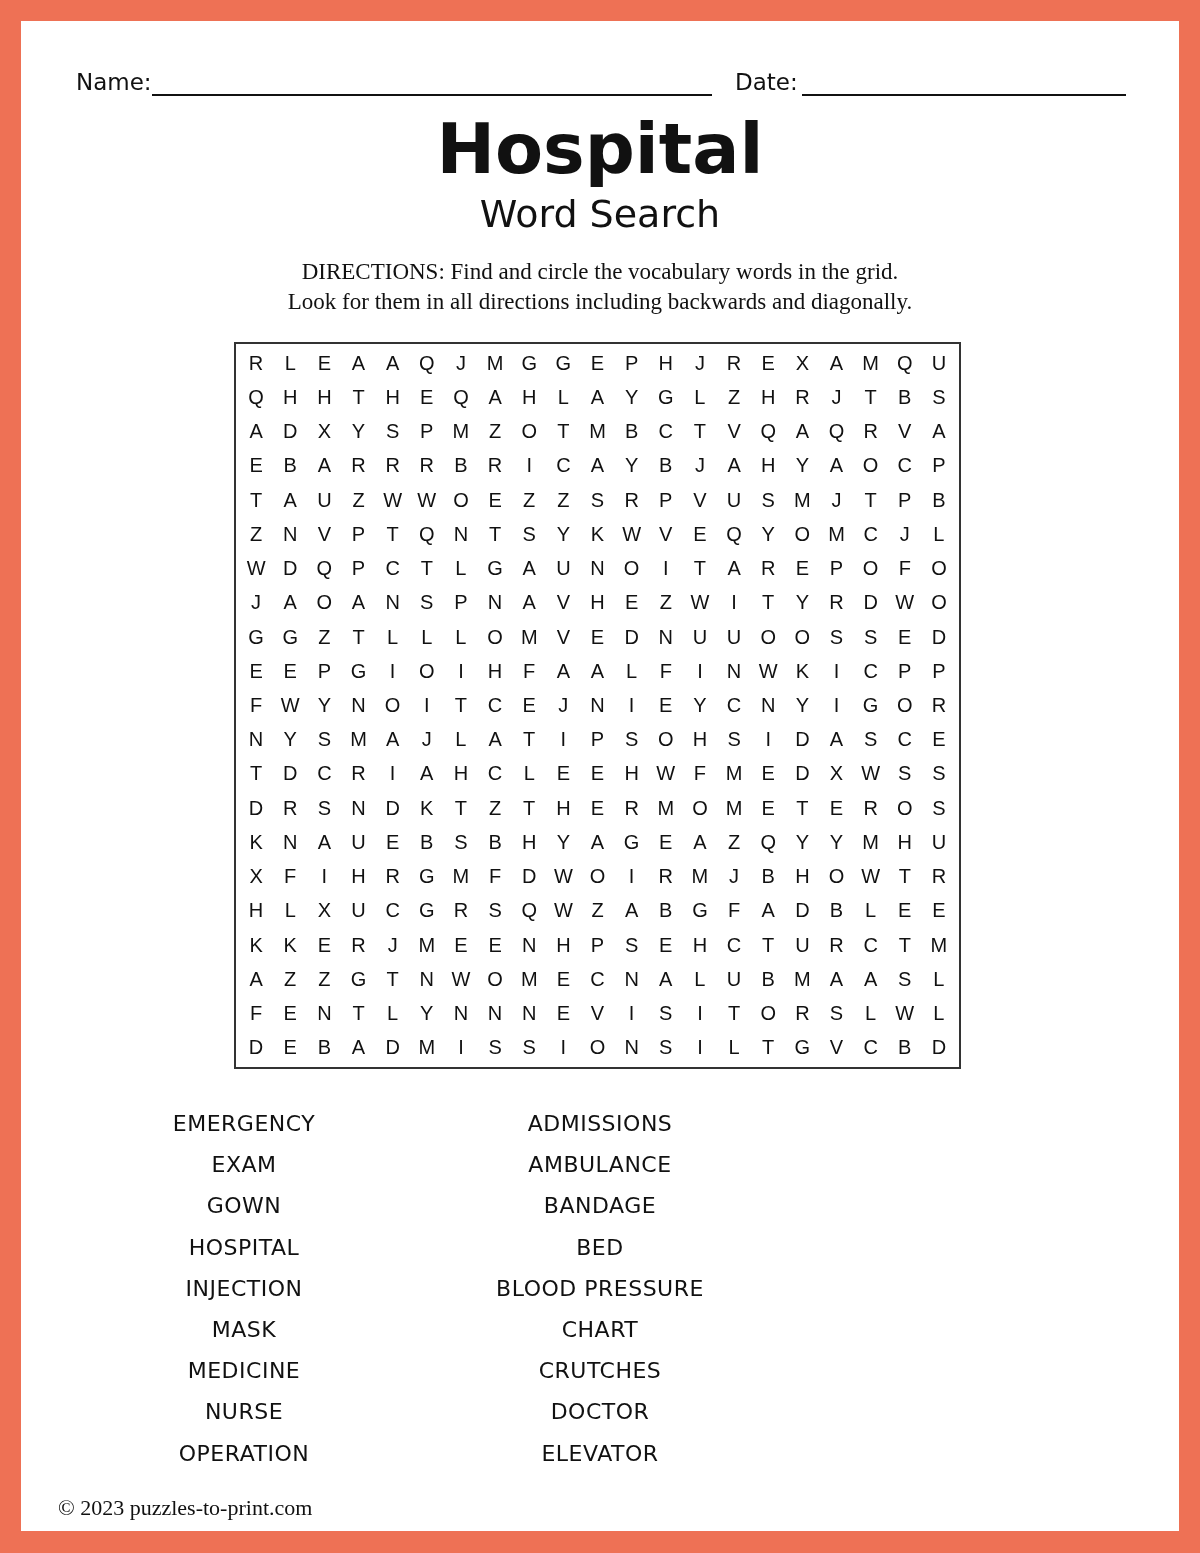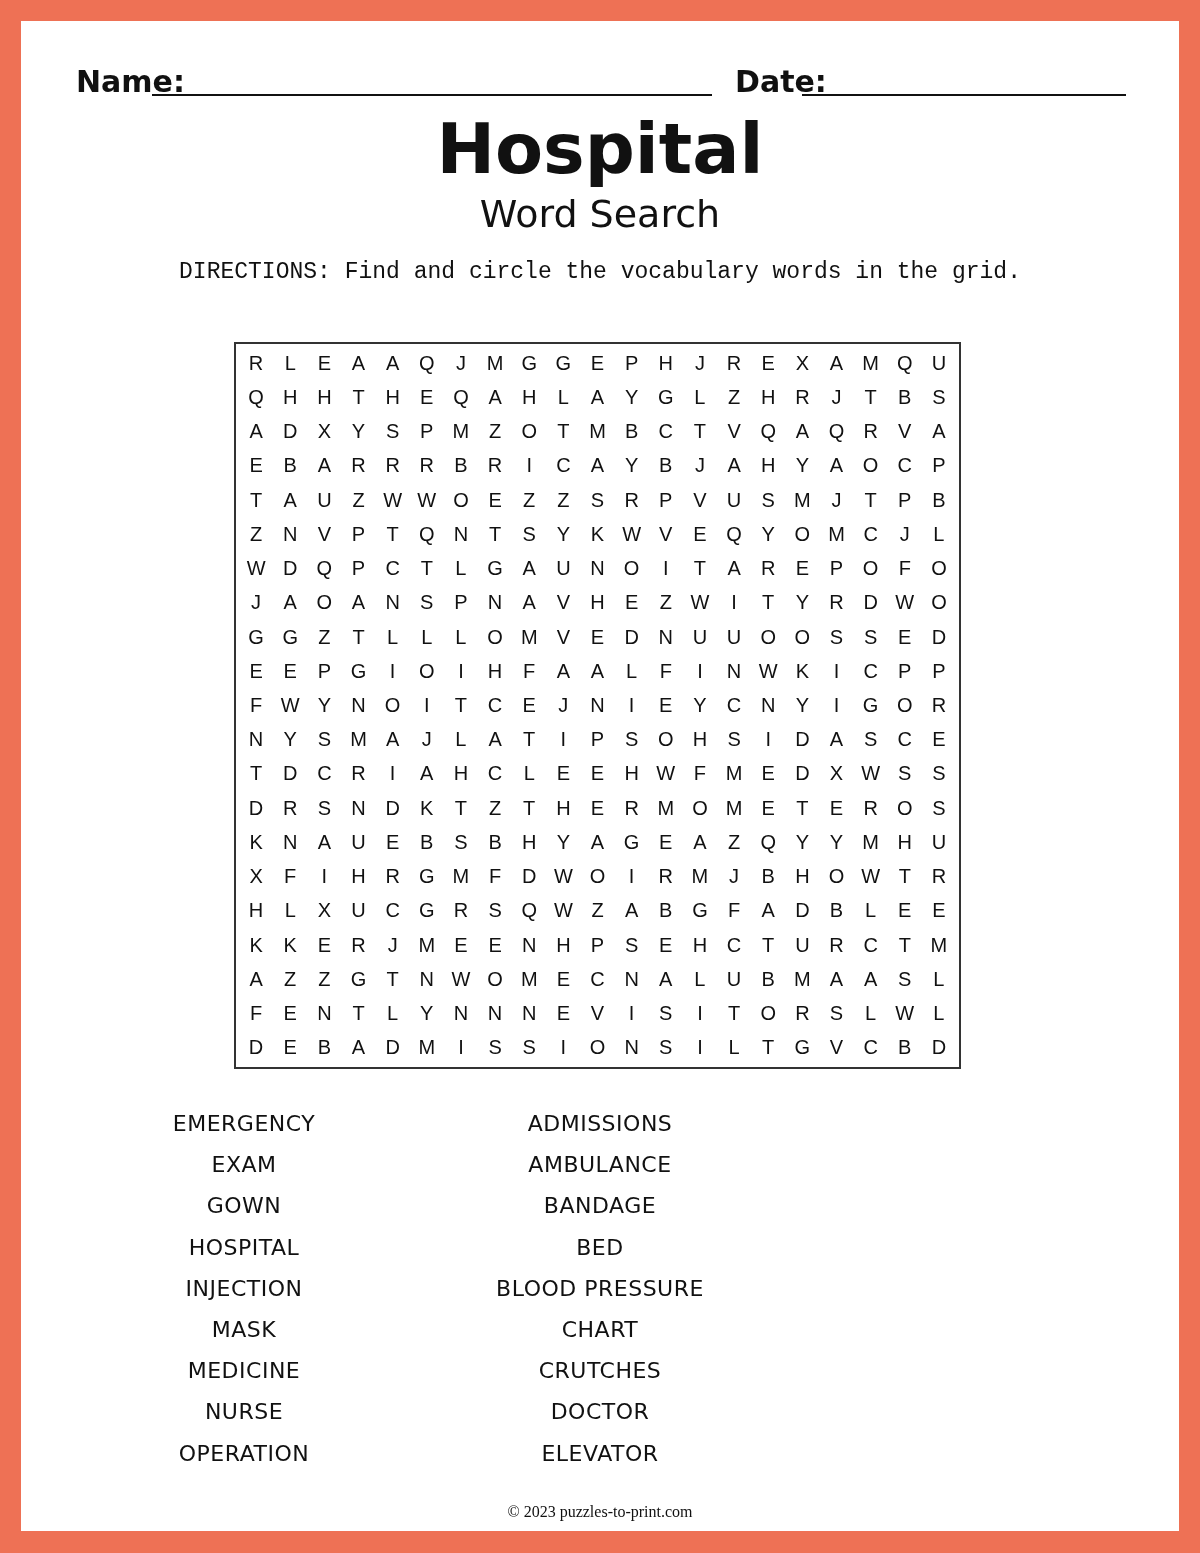--- a/index.html
+++ b/index.html
@@ -15,23 +15,23 @@
       left: 21px; top: 21px;
       width: 1158px; height: 1510px;
       background: #ffffff;
     }
     .header-row {
       position: absolute; top: 45px; left: 55px; right: 55px;
       height: 40px;
     }
     .field-label {
       position: absolute; top: 0;
-      font-size: 30px; line-height: 32px;
+      font-size: 23px; line-height: 32px;
       font-family: "DejaVu Sans", sans-serif;
-      font-weight: bold;
+      font-weight: normal;
     }
     .field-line {
       position: absolute; top: 28px; height: 0;
       border-bottom: 2px solid #111;
     }
     .title {
       position: absolute; top: 88px; left: 0; right: 0;
       text-align: center;
       font-size: 70px; font-weight: bold;
       line-height: 80px;
@@ -41,21 +41,21 @@
     .subtitle {
       position: absolute; top: 165px; left: 0; right: 0;
       text-align: center;
       font-size: 38px; line-height: 56px;
       font-family: "DejaVu Sans", sans-serif;
     }
     .directions {
       position: absolute; top: 236px; left: 0; right: 0;
       text-align: center;
       font-size: 23px; line-height: 30px;
-      font-family: Liberation Mono, monospace;
+      font-family: Liberation Serif, serif;
     }
     .grid {
       position: absolute;
       left: 213px; top: 321px;
       width: 727px; height: 727px;
       border: 2px solid #333;
       box-sizing: border-box;
       display: grid;
       grid-template-columns: repeat(21, 1fr);
       grid-template-rows: repeat(21, 1fr);
@@ -73,42 +73,44 @@
       grid-template-columns: repeat(3, 1fr);
     }
     .word-col { display: flex; flex-direction: column; align-items: center; }
     .word {
       font-size: 22px; line-height: 41.2px;
       font-family: "DejaVu Sans", sans-serif;
       letter-spacing: 0.5px;
     }
     .footer {
       position: absolute; bottom: 10px; left: 0; right: 0;
-      text-align: center;
+      text-align: left;
       font-family: "Liberation Serif", serif;
-      font-size: 16px;
+      font-size: 22px;
+      padding-left: 37px;
     }
   </style>
 </head>
 <body>
 
 <div class="page">
 
   <div class="header-row">
     <span class="field-label" style="left:0;">Name:</span>
     <div class="field-line" style="left:76px; width:560px;"></div>
     <span class="field-label" style="left:659px;">Date:</span>
     <div class="field-line" style="left:726px; width:324px;"></div>
   </div>
 
   <div class="title">Hospital</div>
   <div class="subtitle">Word Search</div>
 
   <div class="directions">
     <div>DIRECTIONS:  Find and circle the vocabulary words in the grid.</div>
+    <div>Look for them in all directions including backwards and diagonally.</div>
   </div>
 
   <div class="grid" id="letter-grid">
       <div class="cell">R</div>
       <div class="cell">L</div>
       <div class="cell">E</div>
       <div class="cell">A</div>
       <div class="cell">A</div>
       <div class="cell">Q</div>
       <div class="cell">J</div>

